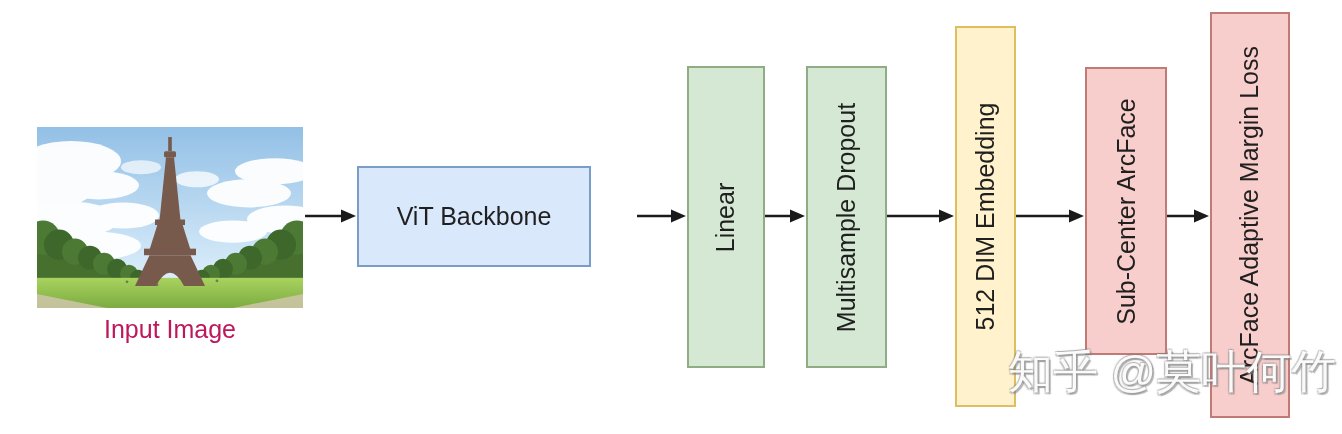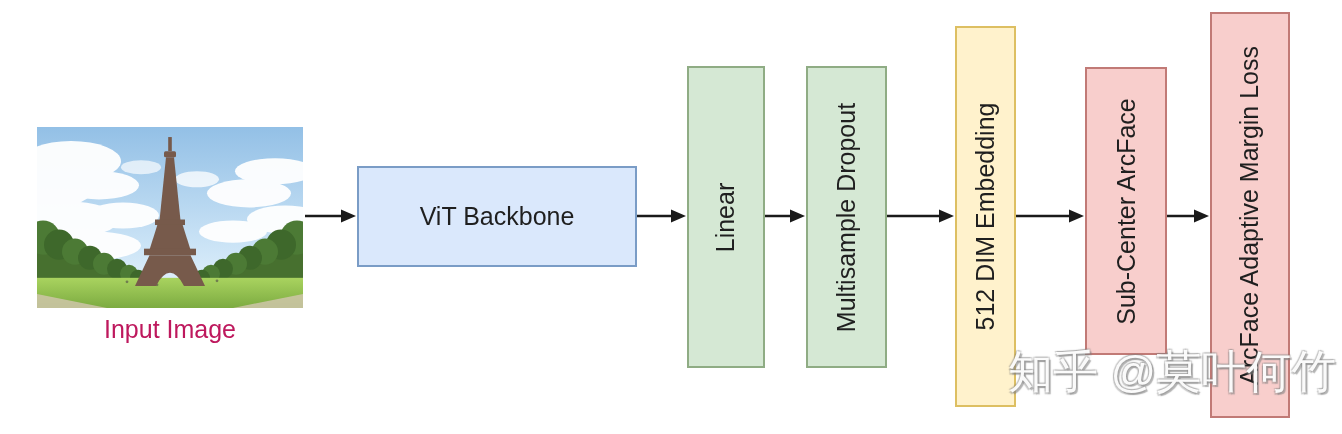--- a/index.html
+++ b/index.html
@@ -45,21 +45,21 @@
     align-items: center;
     justify-content: center;
   }
   .node-label {
     font-size: 25px;
     color: #1f1f1f;
     white-space: nowrap;
     text-align: center;
   }
   .node.vert .node-label { transform: rotate(-90deg); }
-  #node-vit    { left: 357px;  top: 166px; width: 280px; height: 101px; }
+  #node-vit    { left: 357px;  top: 166px; width: 234px; height: 101px; }
   #node-linear { left: 687px;  top: 66px;  width: 78px;  height: 302px; }
   #node-msd    { left: 806px;  top: 66px;  width: 81px;  height: 302px; }
   #node-emb    { left: 955px;  top: 26px;  width: 61px;  height: 381px; }
   #node-sca    { left: 1085px; top: 67px;  width: 82px;  height: 288px; }
   #node-loss   { left: 1210px; top: 12px;  width: 80px;  height: 406px; }
   
   .arrows {
     position: absolute;
     left: 0; top: 0;
     width: 1342px;

